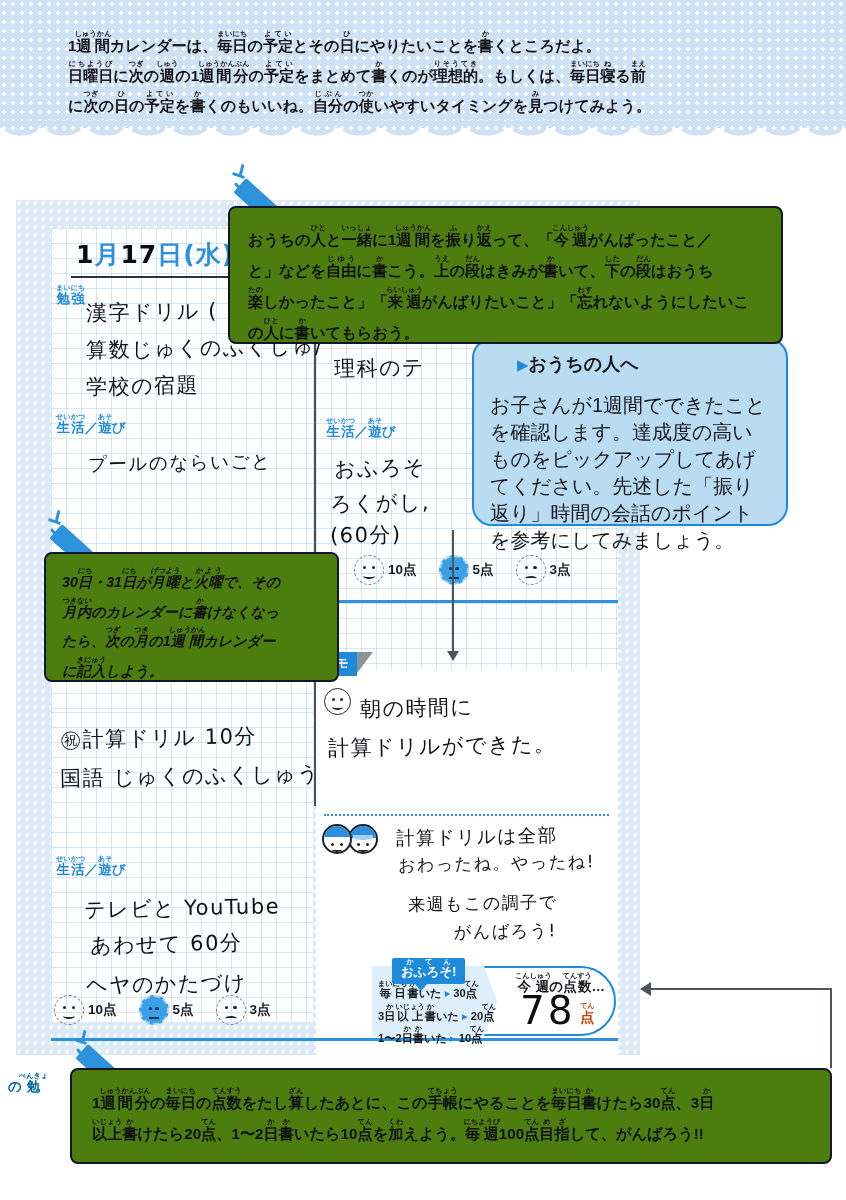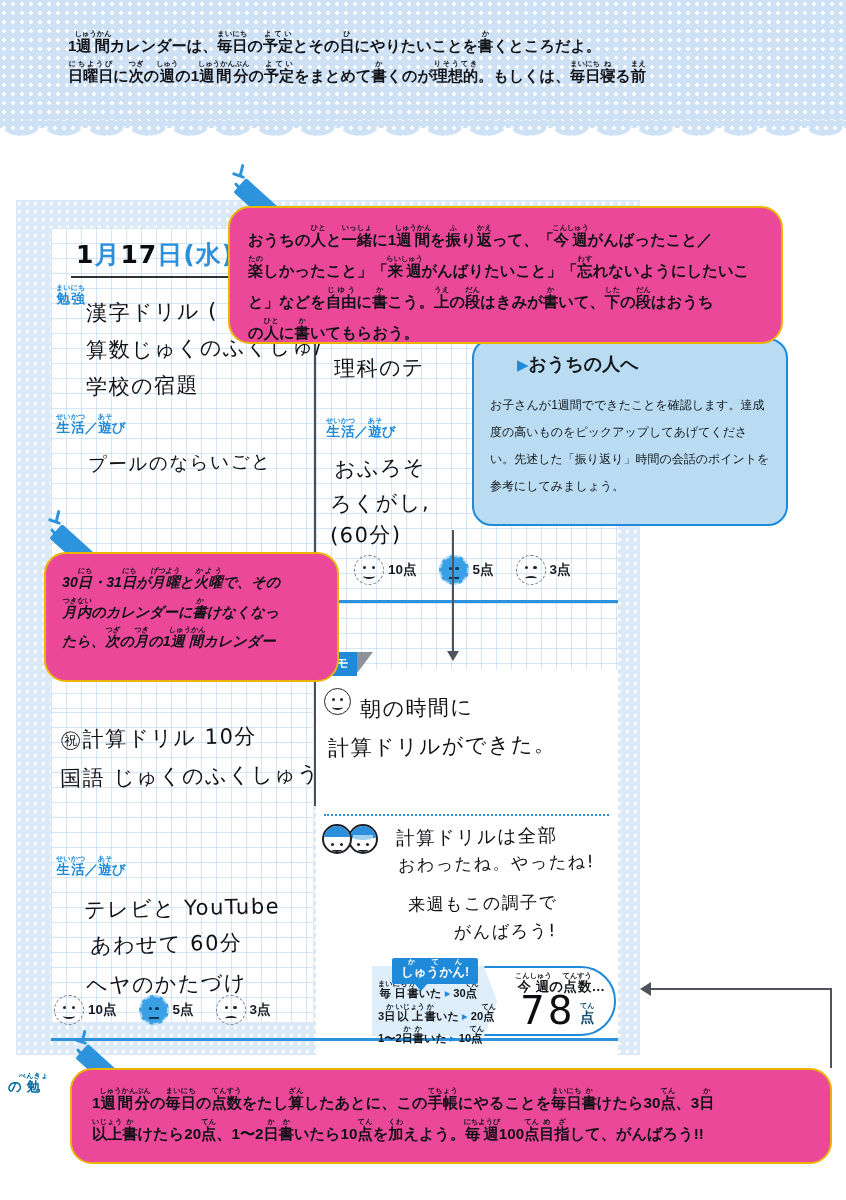--- a/index.html
+++ b/index.html
@@ -169,47 +169,47 @@
   }
   .katen-list b { color: #1f8ada; }
   .score-label {
     position: absolute; left: 143px; top: 14px; font-size: 13.5px; font-weight: 700; color: #14161a;
     white-space: nowrap;
   }
   .score-num {
     position: absolute; left: 148px; top: 30px; font-size: 39px; color: #0d0e11;
     font-family: "DejaVu Sans", sans-serif; letter-spacing: 3px;
   }
-  .score-unit { position: absolute; left: 208px; top: 44px; font-size: 14px; font-weight: 700; color: #0c4a6e; }
+  .score-unit { position: absolute; left: 208px; top: 44px; font-size: 14px; font-weight: 700; color: #c2410c; }
 
   
   .bubble {
-    position: absolute; background: #ec4899;
-    border: 2px solid #eab308; border-radius: 22px;
+    position: absolute; background: #4d7c0f;
+    border: 2px solid #0f172a; border-radius: 8px;
     color: #0f1115; font-weight: 700;
   }
   .bubble .bt { display: block; white-space: nowrap; }
 
   #bubble-review { left: 228px; top: 206px; width: 555px; height: 138px;
                    padding: 16px 18px 0 18px; font-size: 15.3px; line-height: 30px; }
   #bubble-cal    { left: 44px;  top: 552px; width: 295px; height: 130px;
                    padding: 13px 16px 0 16px; font-size: 14.2px; line-height: 28.5px; font-style: italic; }
   #bubble-bottom { left: 70px;  top: 1068px; width: 762px; height: 96px;
                    padding: 17px 20px 0 20px; font-size: 15.2px; line-height: 31px; }
 
   .parent-box {
     position: absolute; left: 472px; top: 338px; width: 316px; height: 188px;
     background: #b9dcf3; border: 2.4px solid #1e8ada; border-radius: 20px;
     padding: 12px 16px 0 16px;
   }
   .parent-box h3 {
     font-size: 18px; font-weight: 700; color: #14161a; margin-bottom: 4px; padding-left: 27px;
   }
   .parent-box h3 .tri { color: #1f8ada; font-size: 15px; }
-  .parent-box p { font-size: 12px; line-height: 27px; color: #14161a; font-weight: 400; margin-top: 16px; }
+  .parent-box p { font-size: 20px; line-height: 27px; color: #14161a; font-weight: 400; margin-top: 16px; }
 
   
   .pencil { position: absolute; width: 64px; height: 64px; }
   .pencil .body {
     position: absolute; left: 14px; top: 16px; width: 46px; height: 19px;
     background: #2e93dd; transform: rotate(42deg); transform-origin: left top;
     border-radius: 2px;
   }
   .pencil .tip {
     position: absolute; left: 14px; top: 16px; width: 0; height: 0;
@@ -241,20 +241,23 @@
 <div id="page">
 
   <div class="banner">
     <div class="banner-text">
       <span class="ln">
         1<ruby>週間<rt>しゅうかん</rt></ruby>カレンダーは、<ruby>毎日<rt>まいにち</rt></ruby>の<ruby>予定<rt>よてい</rt></ruby>とその<ruby>日<rt>ひ</rt></ruby>にやりたいことを<ruby>書<rt>か</rt></ruby>くところだよ。
       </span>
       <span class="ln">
         <ruby>日曜日<rt>にちようび</rt></ruby>に<ruby>次<rt>つぎ</rt></ruby>の<ruby>週<rt>しゅう</rt></ruby>の1<ruby>週間分<rt>しゅうかんぶん</rt></ruby>の<ruby>予定<rt>よてい</rt></ruby>をまとめて<ruby>書<rt>か</rt></ruby>くのが<ruby>理想的<rt>りそうてき</rt></ruby>。もしくは、<ruby>毎日<rt>まいにち</rt></ruby><ruby>寝<rt>ね</rt></ruby>る<ruby>前<rt>まえ</rt></ruby>
       </span>
+      <span class="ln">
+        に<ruby>次<rt>つぎ</rt></ruby>の<ruby>日<rt>ひ</rt></ruby>の<ruby>予定<rt>よてい</rt></ruby>を<ruby>書<rt>か</rt></ruby>くのもいいね。<ruby>自分<rt>じぶん</rt></ruby>の<ruby>使<rt>つか</rt></ruby>いやすいタイミングを<ruby>見<rt>み</rt></ruby>つけてみよう。
+      </span>
     </div>
     <div class="banner-scallop">
       <i></i>
         <i></i>
         <i></i>
         <i></i>
         <i></i>
         <i></i>
         <i></i>
         <i></i>
@@ -402,21 +405,21 @@
         <span class="pts">3点</span>
       </div>
     </div>
     <div class="hrule" style="left:35px; top:838px; width:567px; height:3px; background:#2e93dd;"></div>
   </div>
 
   <div class="score-wrap">
     <div class="score-bubble"></div>
     <div class="score-hex"></div>
     <div class="katen-tag">
-      <ruby><span>しゅうかん!</span><rt>かてん</rt></ruby>
+      <ruby><span>おふろそ!</span><rt>かてん</rt></ruby>
     </div>
     <div class="katen-list">
       <div>
         <ruby>毎日<rt>まいにち</rt></ruby><ruby>書<rt>か</rt></ruby>いた <b>▸</b> 30<ruby>点<rt>てん</rt></ruby>
       </div>
       <div>
         3<ruby>日<rt>か</rt></ruby><ruby>以上<rt>いじょう</rt></ruby><ruby>書<rt>か</rt></ruby>いた <b>▸</b> 20<ruby>点<rt>てん</rt></ruby>
       </div>
       <div>
         1〜2<ruby>日<rt>か</rt></ruby><ruby>書<rt>か</rt></ruby>いた <b>▸</b> 10<ruby>点<rt>てん</rt></ruby>
@@ -447,36 +450,37 @@
 
   <div class="pencil" style="left:232px; top:162px;">
     <span class="sp sp1"></span>
       <span class="sp sp2"></span>
       <span class="sp sp3"></span>
     <span class="tip"></span>
       <span class="body"></span>
   </div>
   <div class="bubble" id="bubble-review">
     <span class="bt">おうちの<ruby>人<rt>ひと</rt></ruby>と<ruby>一緒<rt>いっしょ</rt></ruby>に1<ruby>週間<rt>しゅうかん</rt></ruby>を<ruby>振<rt>ふ</rt></ruby>り<ruby>返<rt>かえ</rt></ruby>って、「<ruby>今週<rt>こんしゅう</rt></ruby>がんばったこと／</span>
+    <span class="bt">と」などを<ruby>自由<rt>じゆう</rt></ruby>に<ruby>書<rt>か</rt></ruby>こう。<ruby>上<rt>うえ</rt></ruby>の<ruby>段<rt>だん</rt></ruby>はきみが<ruby>書<rt>か</rt></ruby>いて、<ruby>下<rt>した</rt></ruby>の<ruby>段<rt>だん</rt></ruby>はおうち</span>
     <span class="bt"><ruby>楽<rt>たの</rt></ruby>しかったこと」「<ruby>来週<rt>らいしゅう</rt></ruby>がんばりたいこと」「<ruby>忘<rt>わす</rt></ruby>れないようにしたいこ</span>
-    <span class="bt">と」などを<ruby>自由<rt>じゆう</rt></ruby>に<ruby>書<rt>か</rt></ruby>こう。<ruby>上<rt>うえ</rt></ruby>の<ruby>段<rt>だん</rt></ruby>はきみが<ruby>書<rt>か</rt></ruby>いて、<ruby>下<rt>した</rt></ruby>の<ruby>段<rt>だん</rt></ruby>はおうち</span>
     <span class="bt">の<ruby>人<rt>ひと</rt></ruby>に<ruby>書<rt>か</rt></ruby>いてもらおう。</span>
   </div>
 
   <div class="pencil" style="left:48px; top:508px;">
     <span class="sp sp1"></span>
       <span class="sp sp2"></span>
       <span class="sp sp3"></span>
     <span class="tip"></span>
       <span class="body"></span>
   </div>
   <div class="bubble" id="bubble-cal">
     <span class="bt">30<ruby>日<rt>にち</rt></ruby>・31<ruby>日<rt>にち</rt></ruby>が<ruby>月曜<rt>げつよう</rt></ruby>と<ruby>火曜<rt>かよう</rt></ruby>で、その</span>
     <span class="bt"><ruby>月内<rt>つきない</rt></ruby>のカレンダーに<ruby>書<rt>か</rt></ruby>けなくなっ</span>
     <span class="bt">たら、<ruby>次<rt>つぎ</rt></ruby>の<ruby>月<rt>つき</rt></ruby>の1<ruby>週間<rt>しゅうかん</rt></ruby>カレンダー</span>
+    <span class="bt">に<ruby>記入<rt>きにゅう</rt></ruby>しよう。</span>
   </div>
 
   <div class="left-frag">
     の<ruby>勉<rt>べんきょ</rt></ruby>
   </div>
 
   <div class="pencil" style="left:74px; top:1028px;">
     <span class="sp sp1"></span>
       <span class="sp sp2"></span>
       <span class="sp sp3"></span>

